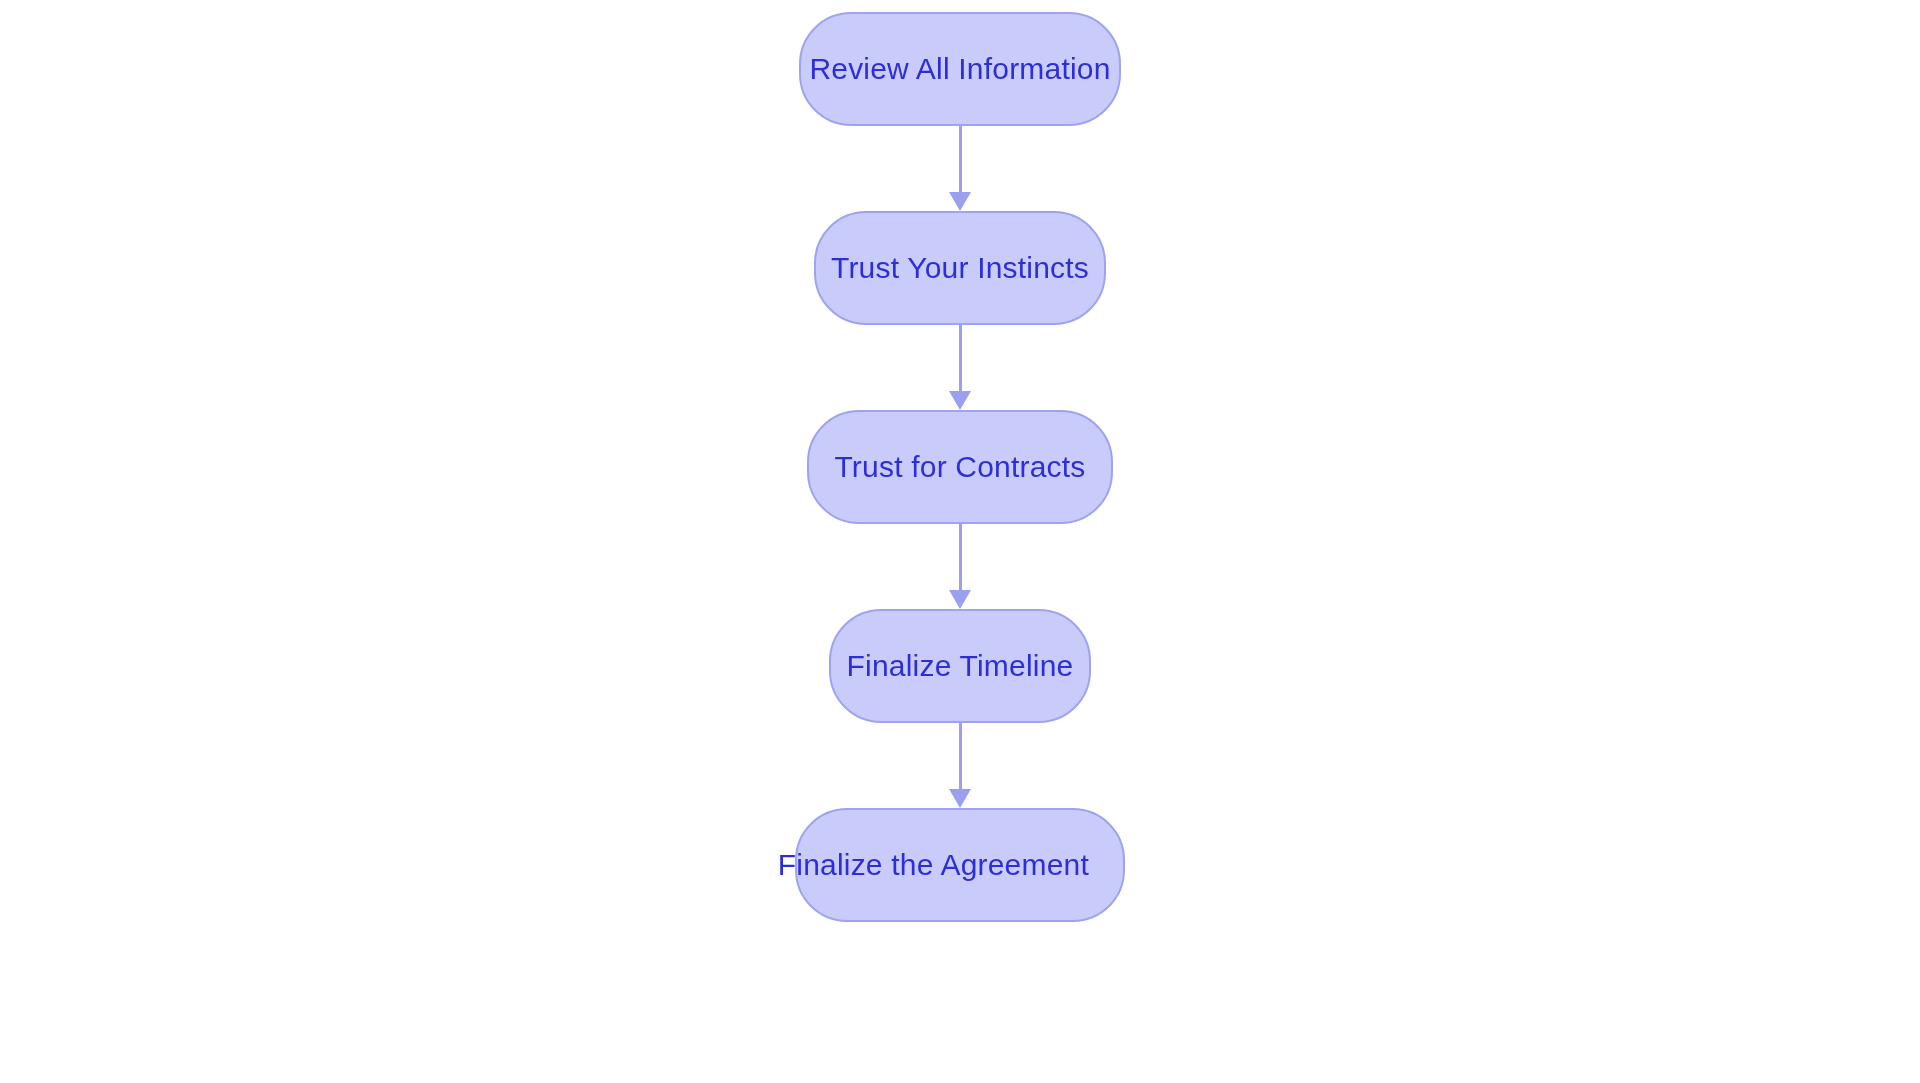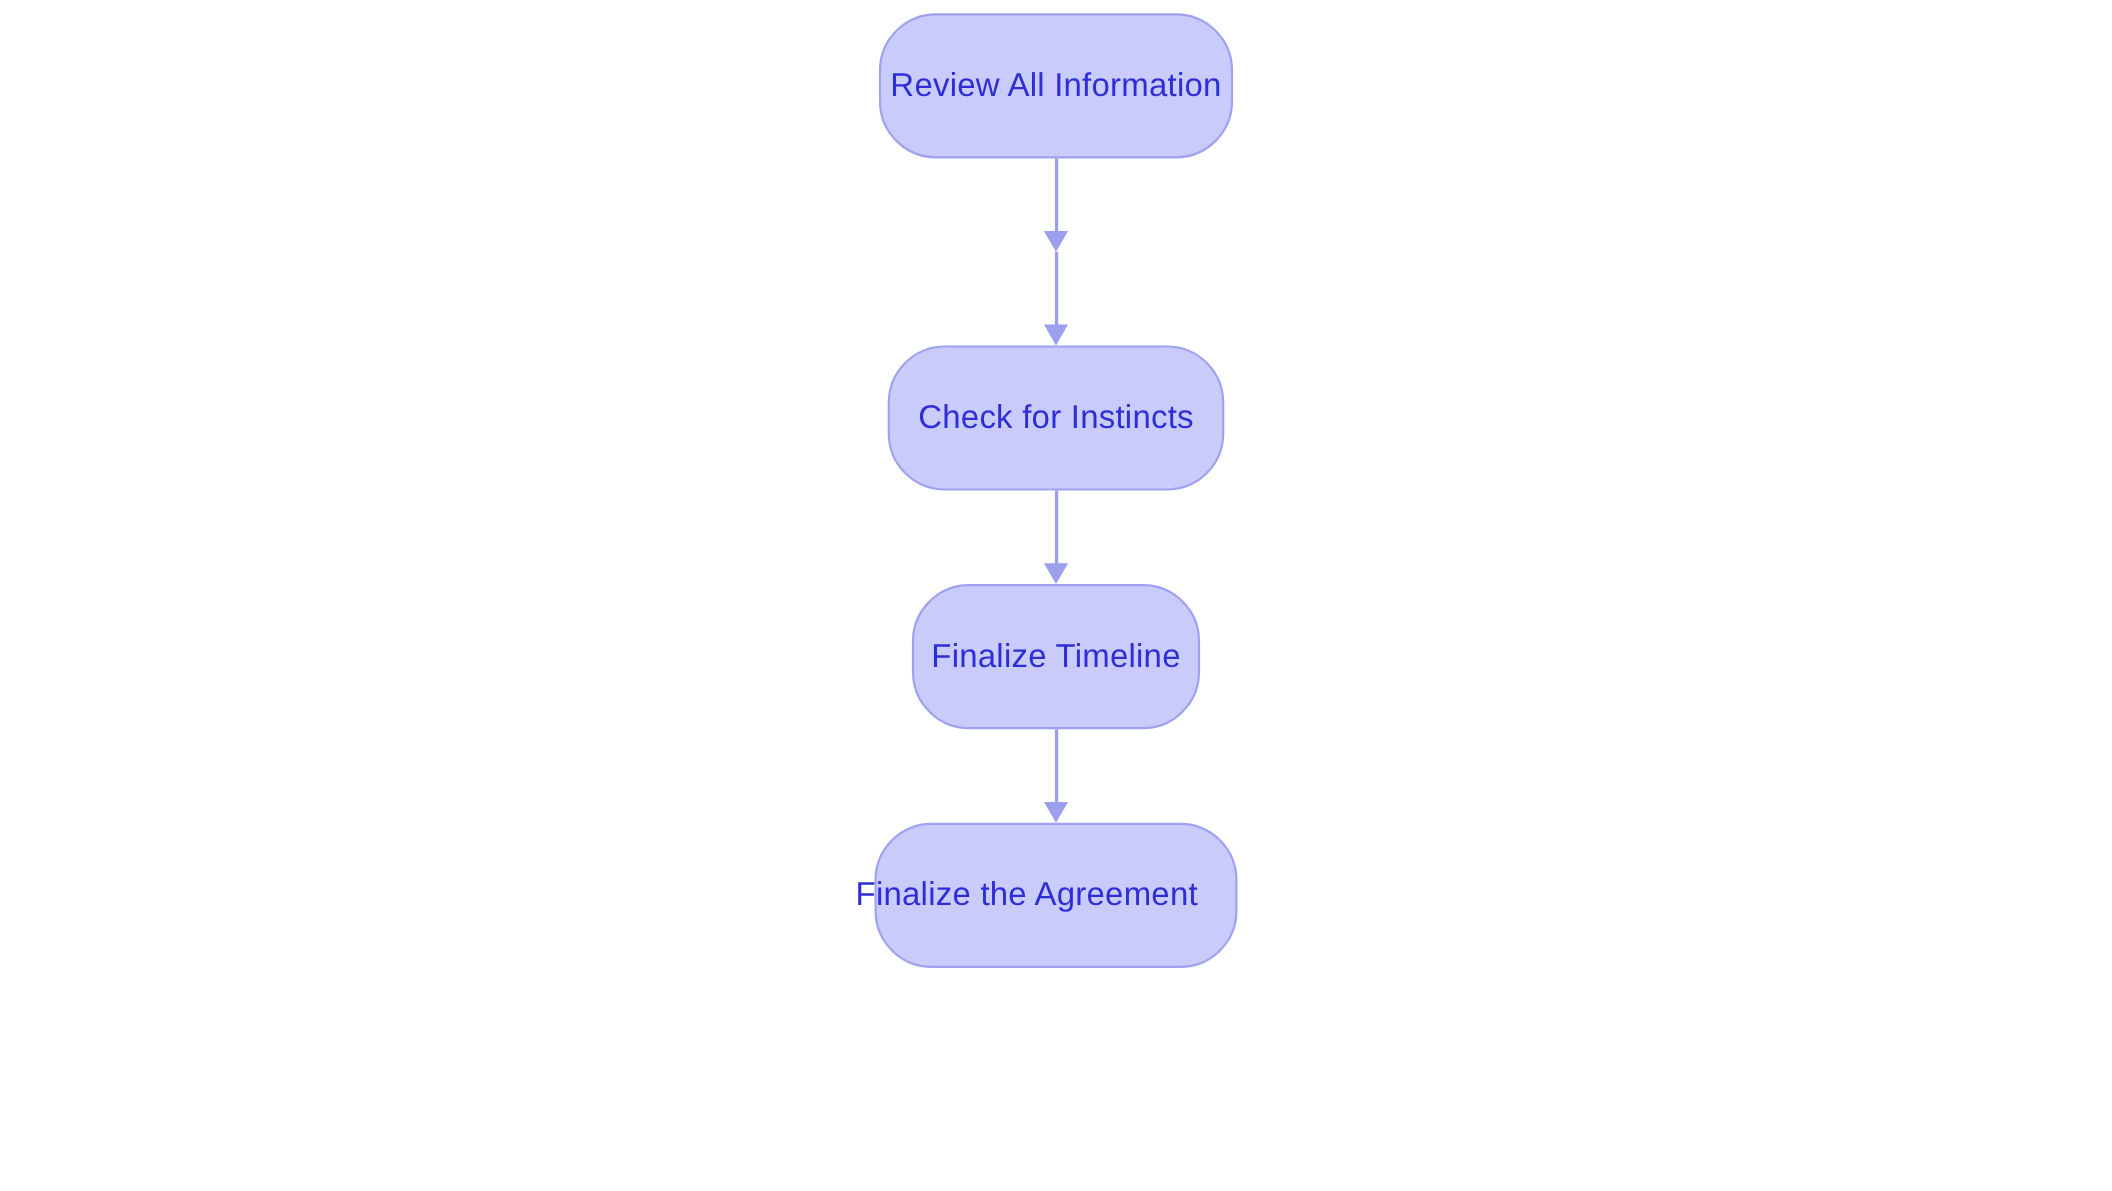--- a/index.html
+++ b/index.html
@@ -33,21 +33,21 @@
     align-items: center;
     width: 420px;
     margin-top: 12px;
   }
 
   .flow-node {
     box-sizing: border-box;
     display: flex;
     align-items: center;
     justify-content: center;
-    height: 132px;
+    height: 114px;
     border-radius: 52px;
     background: #c9cbfa;
     border: 2px solid #9fa3ef;
     color: #2e2ed6;
     font-size: 30px;
     font-weight: 400;
     letter-spacing: 0.2px;
     line-height: 1;
     white-space: nowrap;
     padding: 0 34px;
@@ -101,28 +101,31 @@
 
     <div class="flow-node w-1">
       <span class="node-label">Review All Information</span>
     </div>
 
     <div class="flow-connector">
       <div class="connector-line"></div>
       <div class="connector-arrow"></div>
     </div>
 
+    <div class="flow-node w-2">
+      <span class="node-label">Trust Your Instincts</span>
+    </div>
 
     <div class="flow-connector">
       <div class="connector-line"></div>
       <div class="connector-arrow"></div>
     </div>
 
     <div class="flow-node w-3">
-      <span class="node-label">Check for Instincts</span>
+      <span class="node-label">Trust for Contracts</span>
     </div>
 
     <div class="flow-connector">
       <div class="connector-line"></div>
       <div class="connector-arrow"></div>
     </div>
 
     <div class="flow-node w-4">
       <span class="node-label">Finalize Timeline</span>
     </div>

